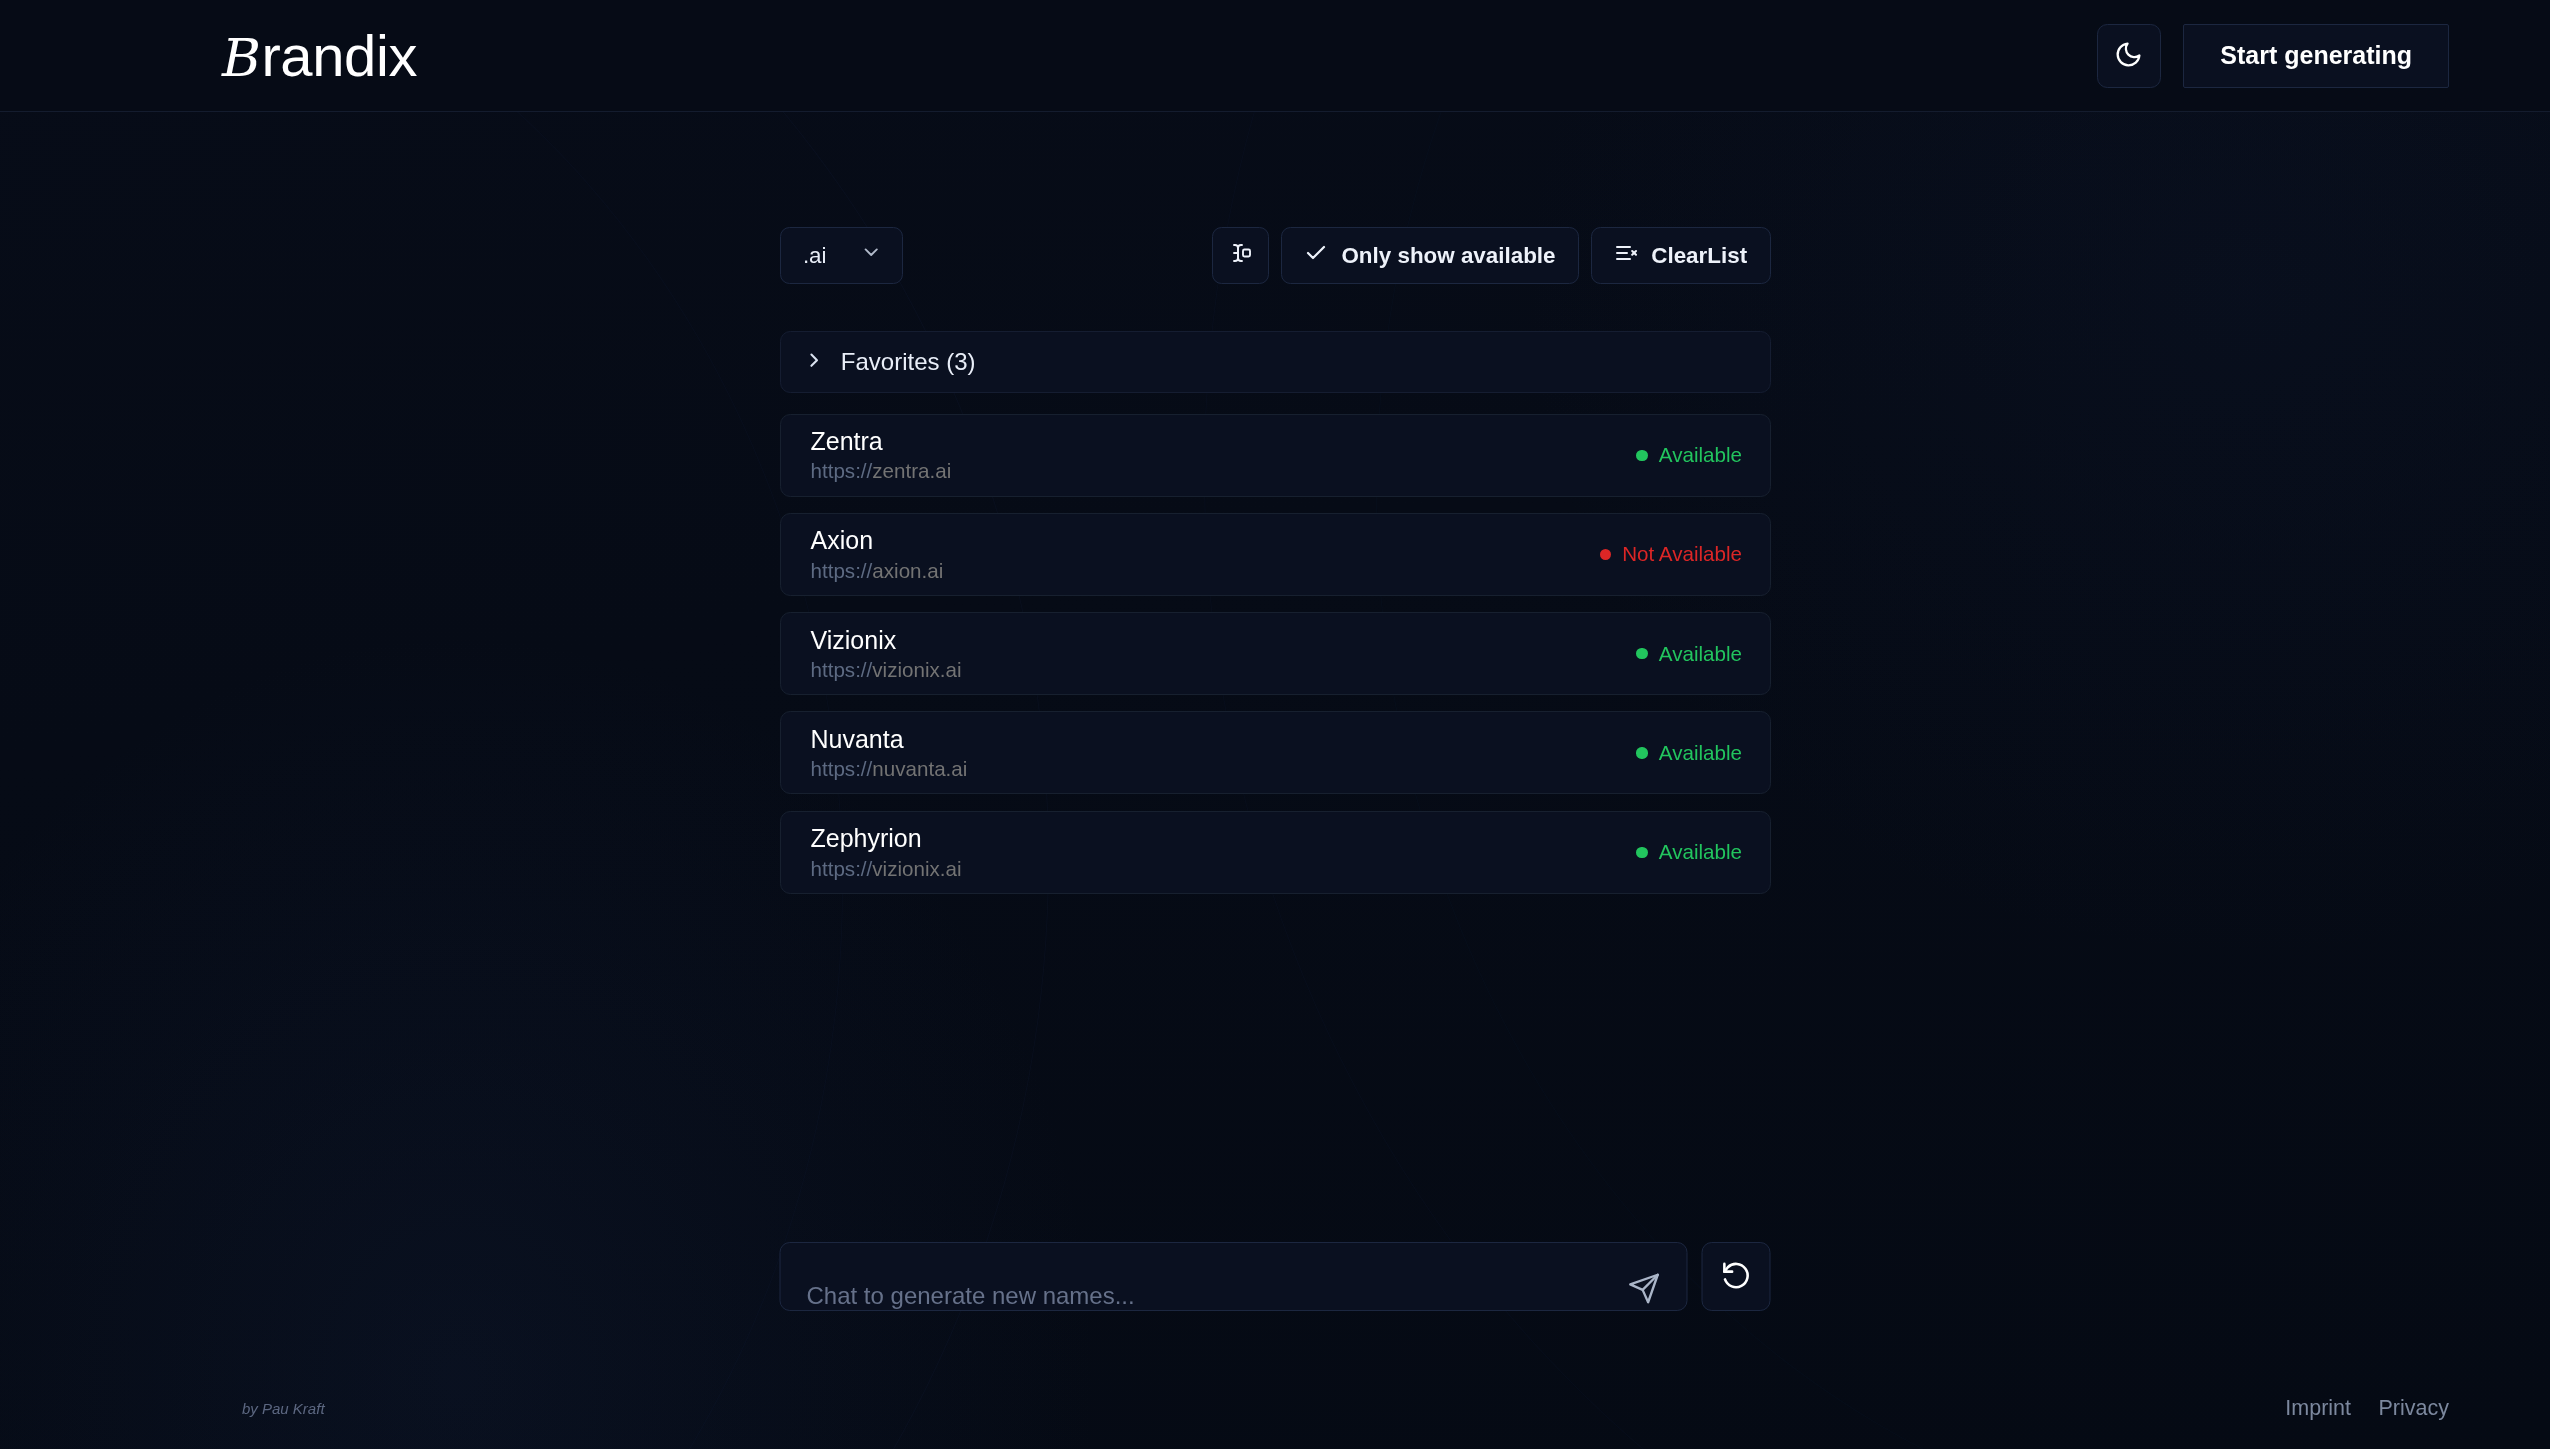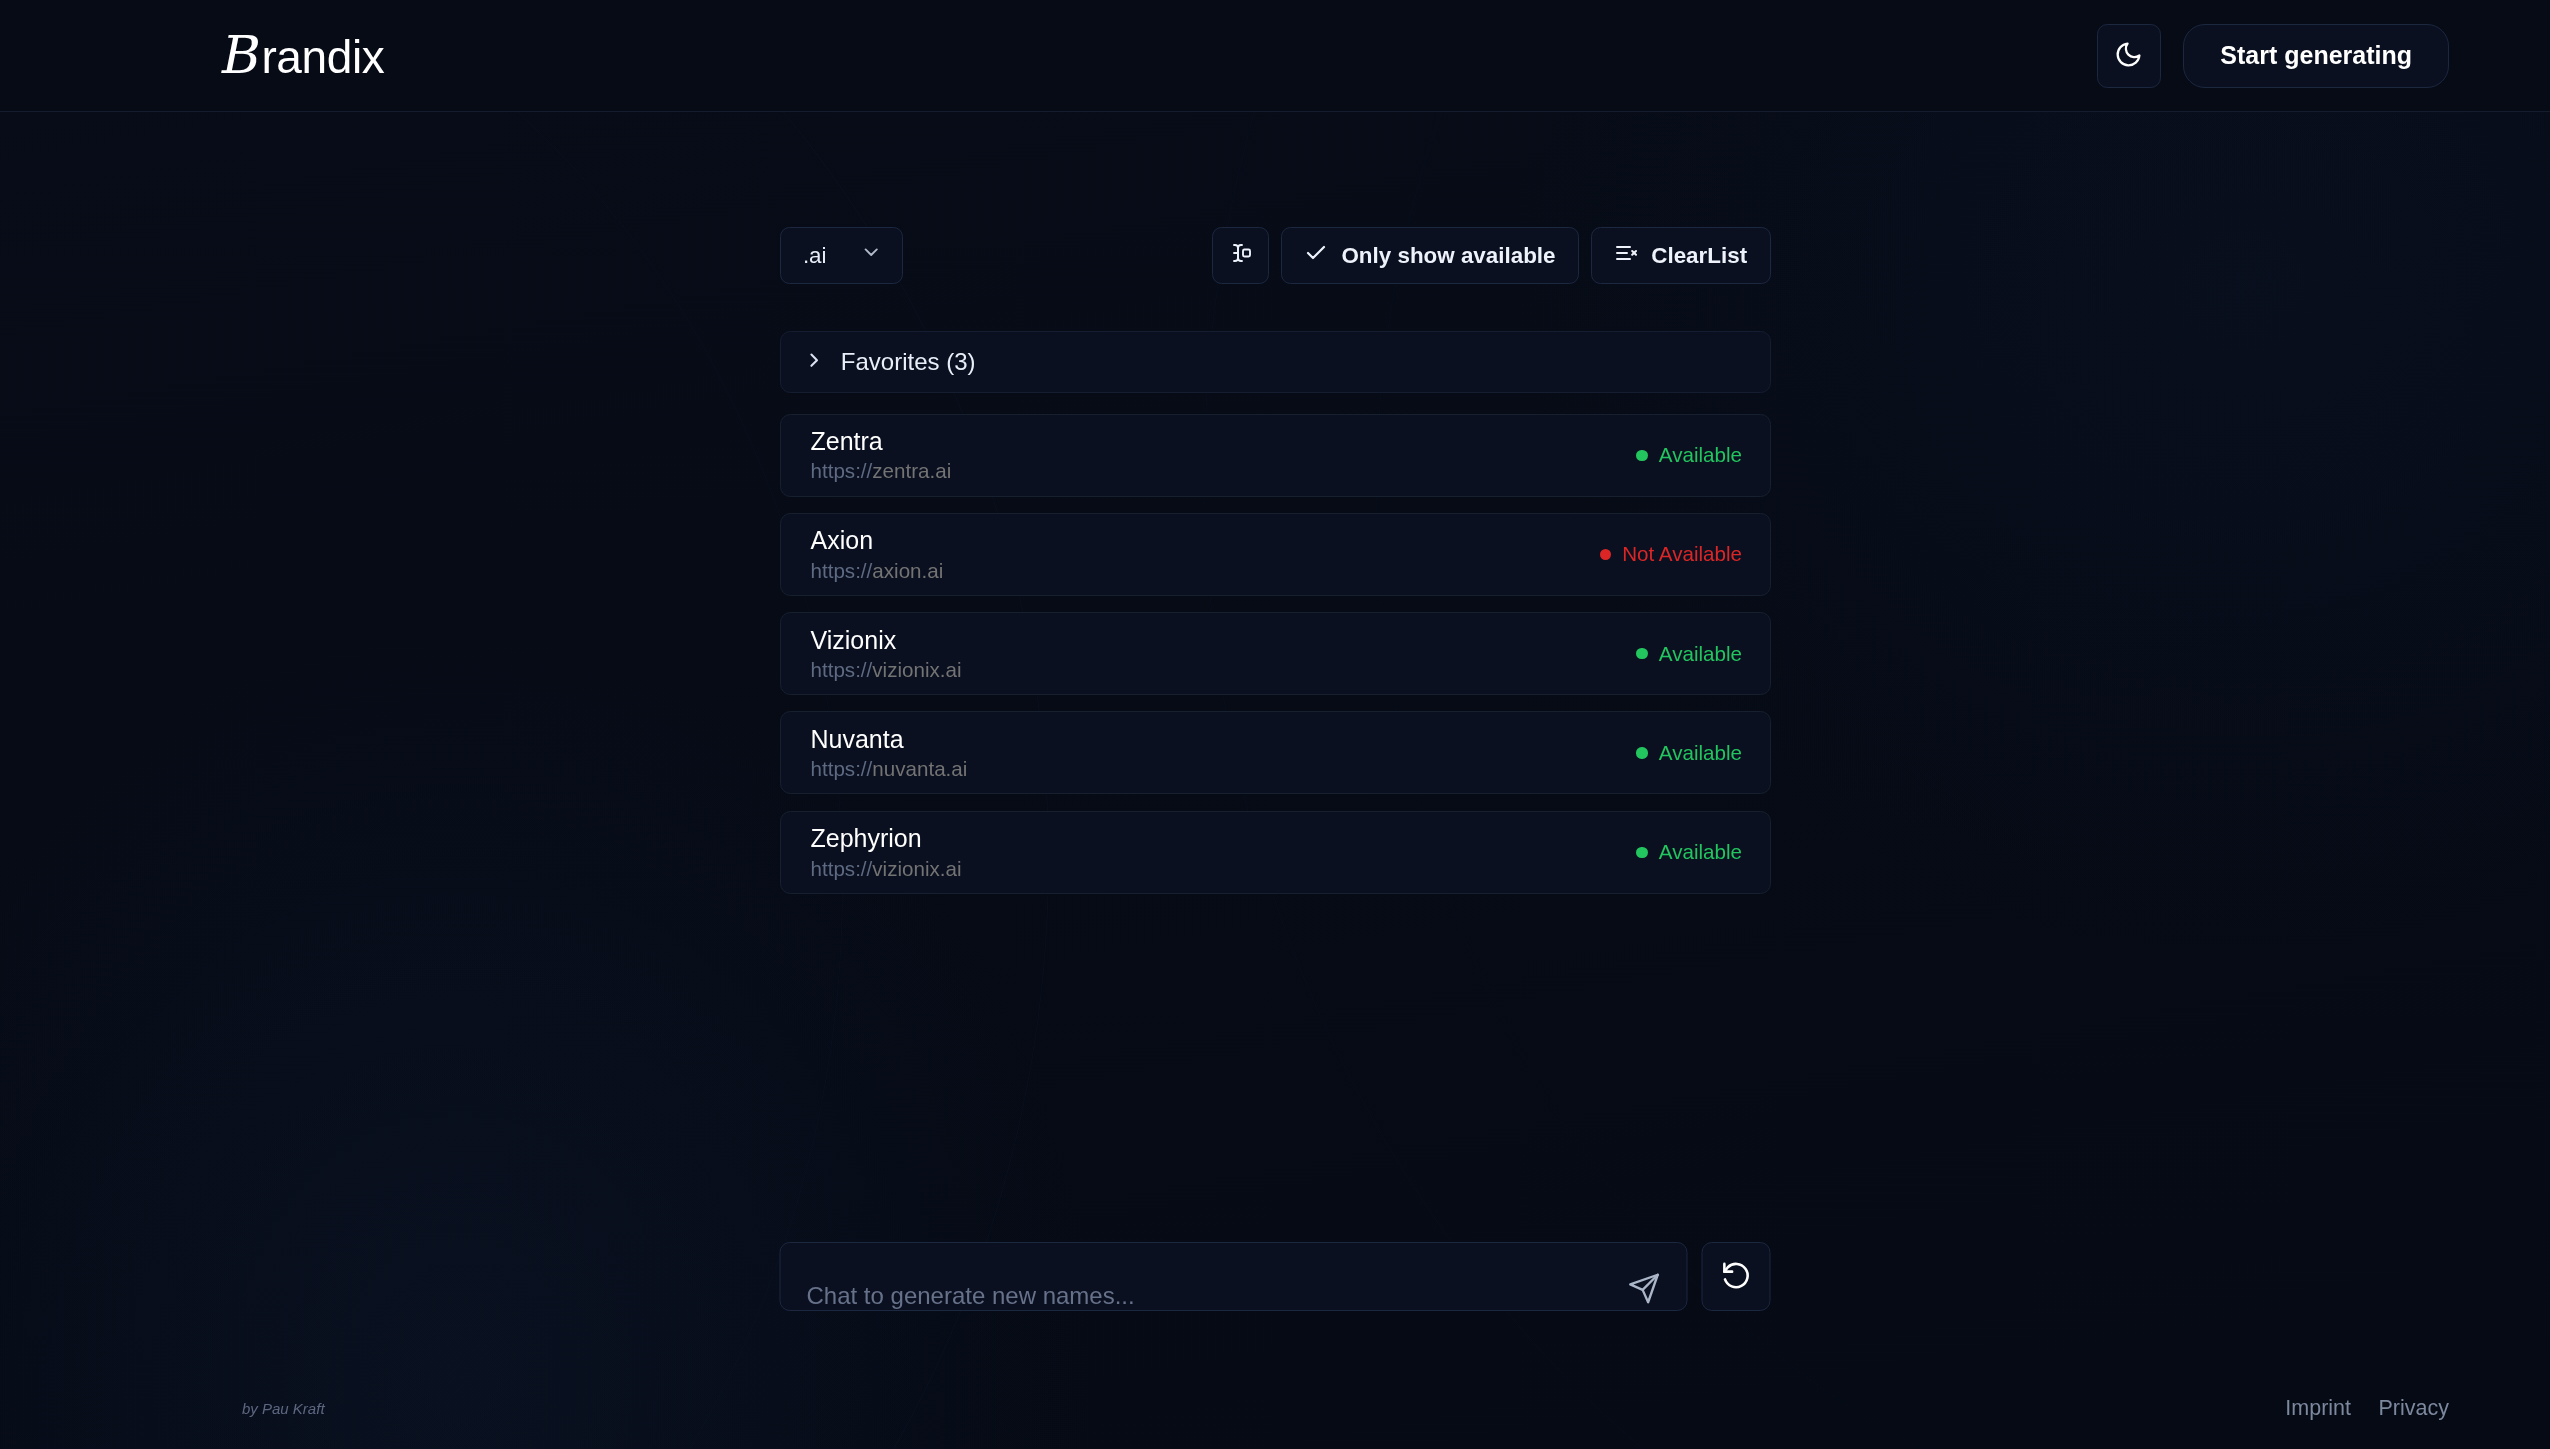--- a/index.html
+++ b/index.html
@@ -64,40 +64,40 @@
     font-family: "DejaVu Serif", serif;
     font-style: italic;
     font-weight: 400;
     font-size: 53px;
     line-height: 1;
     margin-right: 0.9px;
   }
   .logo .logo-rest {
     font-family: "Liberation Sans", sans-serif;
     font-weight: 400;
-    font-size: 46px;
+    font-size: 58px;
   }
 
   .header-actions { display: flex; align-items: center; gap: 22.4px; }
 
   .icon-btn {
     width: 64px; height: 64px;
     border: 0.9px solid #1c2740;
     border-radius: 10.3px;
     background: #0a1020;
     display: flex; align-items: center; justify-content: center;
     cursor: pointer;
   }
   .icon-btn svg { width: 29px; height: 29px; }
 
   .primary-btn {
     height: 64px;
     padding: 0 36px;
     border: 0.9px solid #1c2740;
-    border-radius: 22px;
+    border-radius: 2px;
     background: #0a1020;
     color: #ffffff;
     font-size: 25px;
     font-weight: 700;
     font-family: "Liberation Sans", sans-serif;
     display: flex; align-items: center;
     cursor: pointer;
     white-space: nowrap;
   }
 

